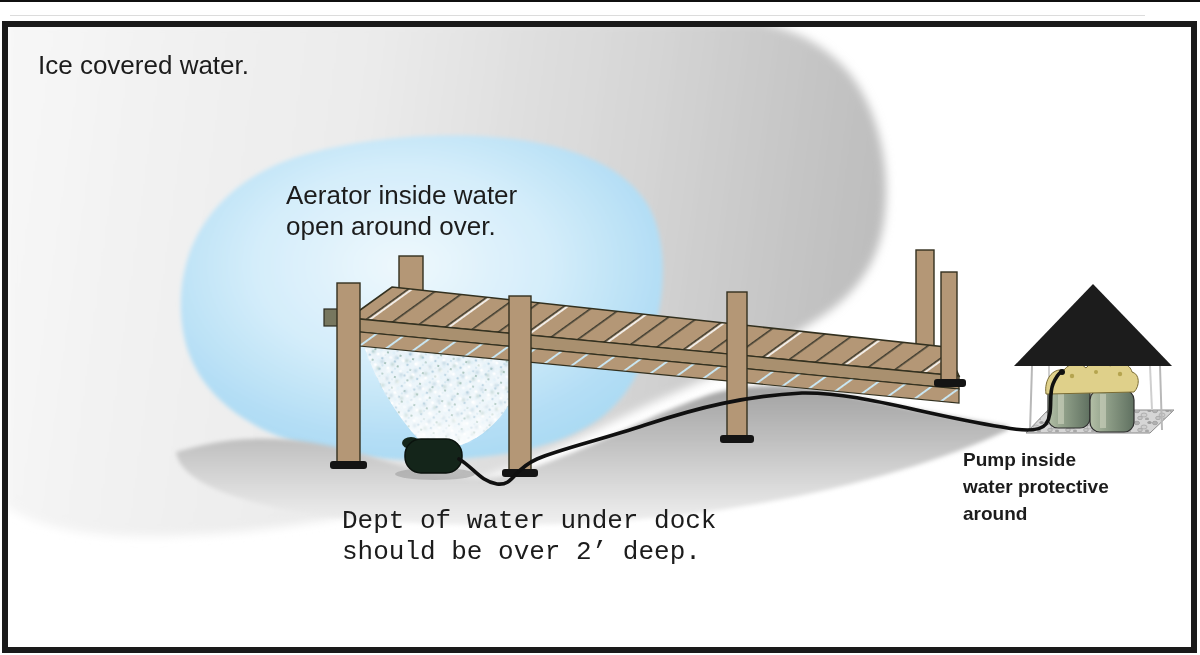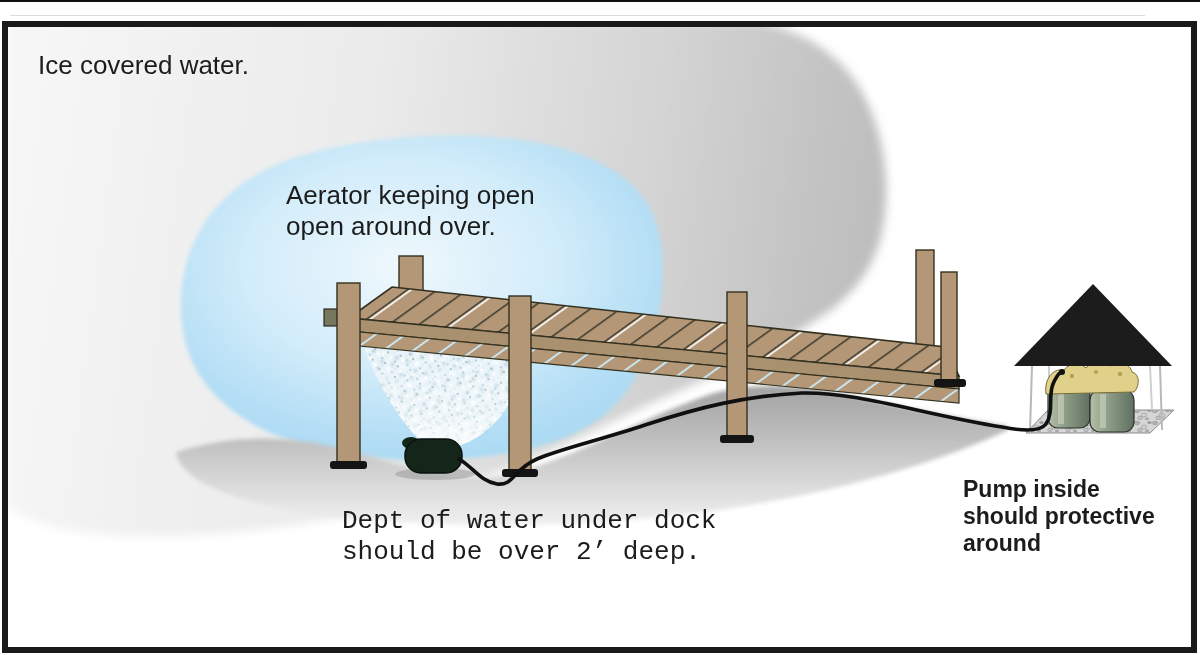--- a/index.html
+++ b/index.html
@@ -13,24 +13,23 @@
   #scene-svg{position:absolute;left:0;top:0;}
   .label{
     position:absolute;
     color:#1c1c1c;
     font-size:26px;
     line-height:31px;
     white-space:nowrap;
   }
   .label span{display:block;}
   #pump-label{
-    font-size:23px;
+    font-size:19px;
     line-height:27px;
     font-weight:bold;
-    margin-top:30px;
   }
   #top-crop-line{position:absolute;left:0;top:0;width:1200px;height:2px;background:#101010;}
   #top-hairline{position:absolute;left:10px;top:15px;width:1135px;height:1px;background:#dcdcdc;}
 </style>
 </head>
 <body>
 
 <div id="stage">
 
   <svg id="scene-svg" width="1200" height="655" viewBox="0 0 1200 655">
@@ -256,28 +255,28 @@
   </svg>
 
   <div id="top-crop-line"></div>
   <div id="top-hairline"></div>
 
   <div class="label" id="ice-label" style="left:38px;top:50px;">
     <span>Ice covered water.</span>
   </div>
 
   <div class="label" id="aerator-label" style="left:286px;top:180px;">
-    <span>Aerator keeping open</span>
+    <span>Aerator inside water</span>
     <span>open around over.</span>
   </div>
 
   <div class="label" id="depth-label" style="left:342px;top:506px;font-family:Liberation Mono, monospace;">
     <span>Dept of water under dock</span>
     <span>should be over 2’ deep.</span>
   </div>
 
   <div class="label" id="pump-label" style="left:963px;top:446px;">
     <span>Pump inside</span>
-    <span>should protective</span>
+    <span>water protective</span>
     <span>around</span>
   </div>
 
 </div>
 
 </body></html>

